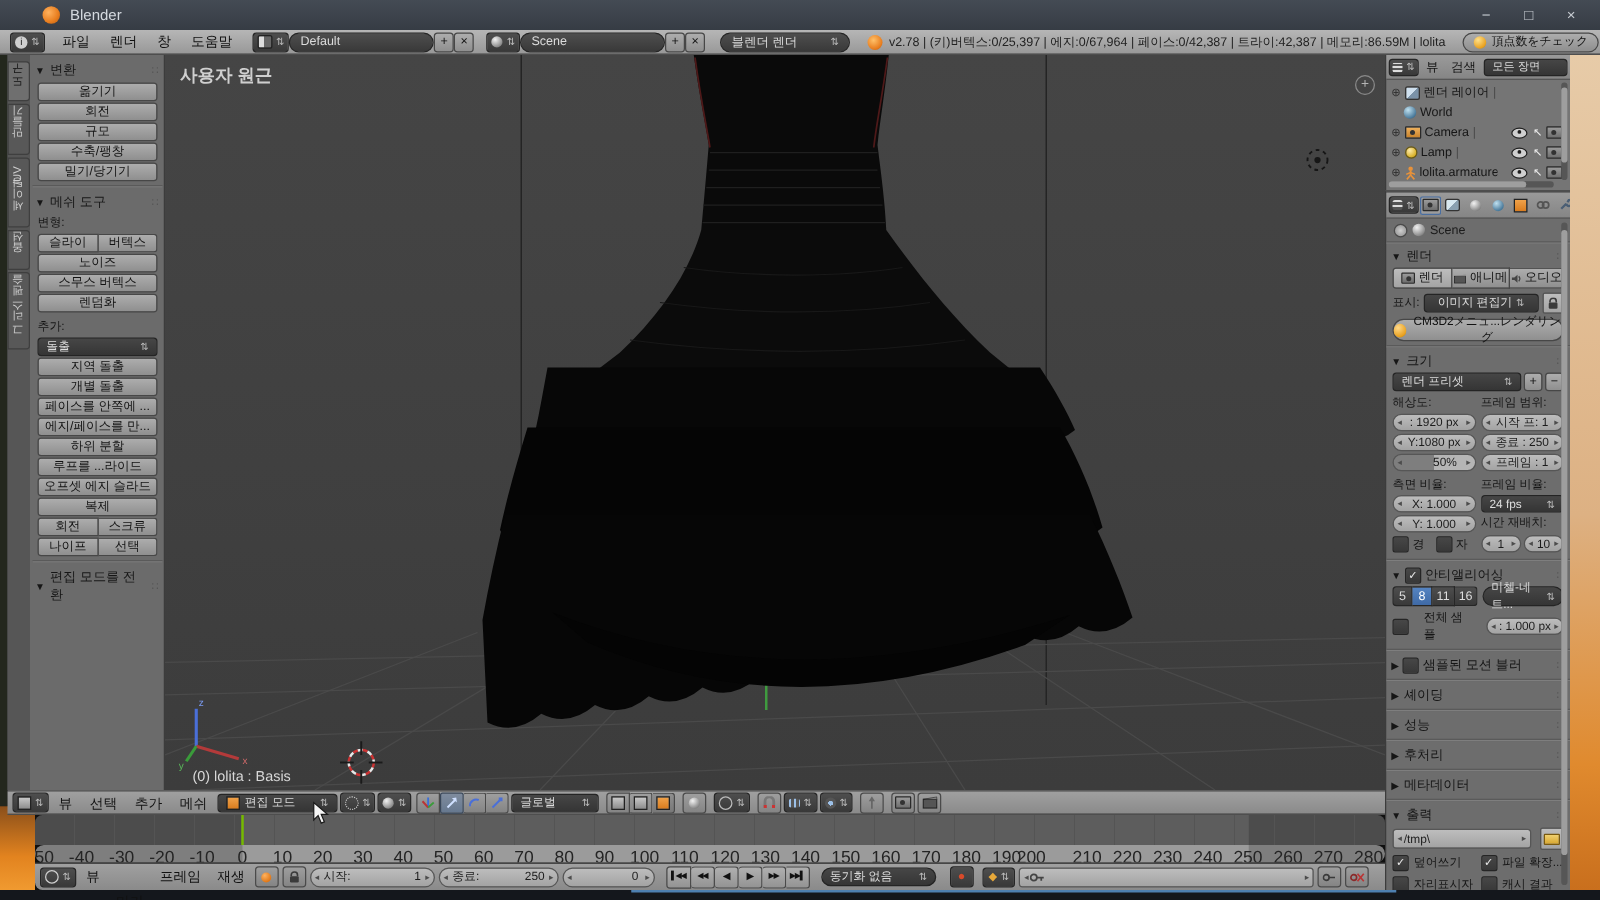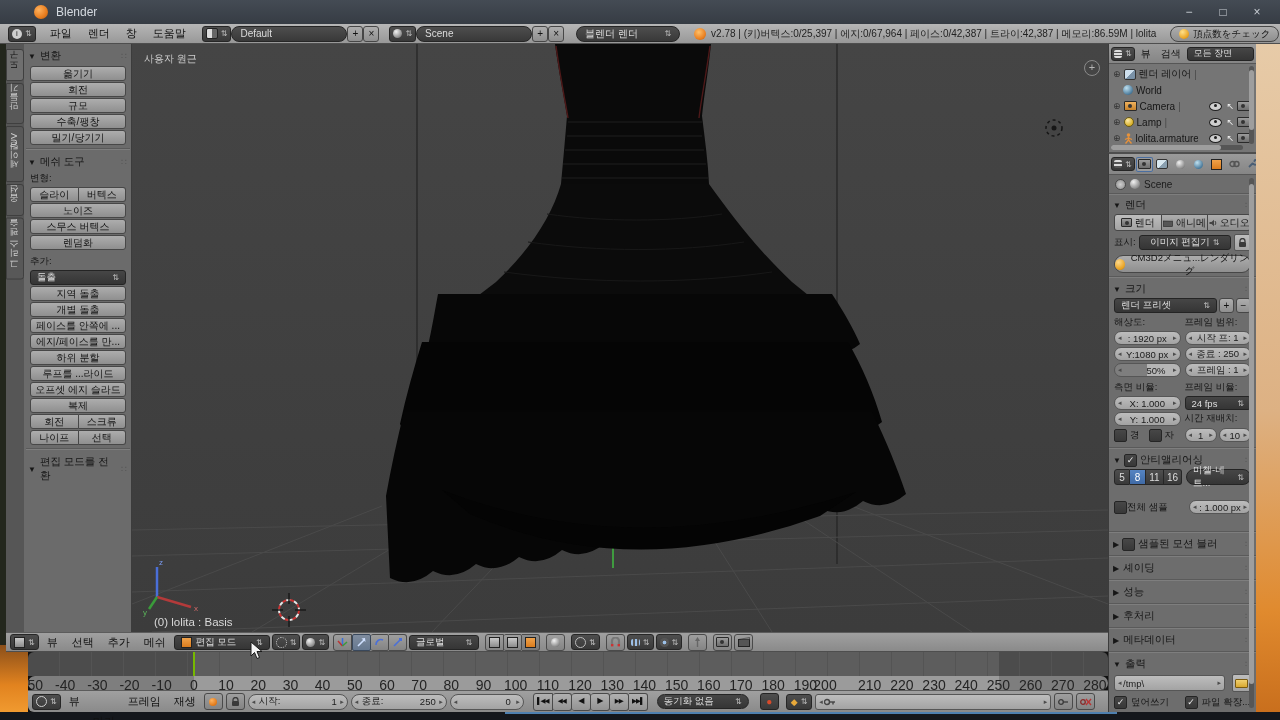--- a/index.html
+++ b/index.html
@@ -242,21 +242,21 @@
       <text x="37" y="14" font-size="8" fill="#d06a6a">x</text>
       <line x1="0" y1="0" x2="-8" y2="12" stroke="#3a9b3a" stroke-width="2.5"></line>
       <text x="-14" y="18" font-size="8" fill="#5ab55a">y</text>
     </g>
 
     <g transform="translate(922,84)">
       <circle r="8" fill="none" stroke="#161616" stroke-width="1.5" stroke-dasharray="3 3"></circle>
       <circle r="2.5" fill="#161616"></circle>
     </g>
   </svg>
-  <span class="abs" style="left:12px;top:8px;color:#cfcfcf;font-size:10px;">사용자 원근</span>
+  <span class="abs" style="left:12px;top:8px;color:#cfcfcf;font-size:14px;font-weight:bold;">사용자 원근</span>
   <span class="abs" style="left:22px;top:572px;color:#d8d8d8;font-size:11.5px;">(0) lolita : Basis</span>
   <span class="abs" style="right:8px;top:16px;width:14px;height:14px;border:1px solid #8a8a8a;border-radius:50%;color:#b5b5b5;
                font-size:11px;line-height:13px;text-align:center;">+</span>
 </div>
 
 <div class="abs row" style="left:6px;top:632px;width:1102px;height:20px;background:linear-gradient(#a0a0a0,#8a8a8a);
             border-top:1px solid #5c5c5c;border-bottom:1px solid #4e4e4e;box-sizing:border-box;gap:2px;padding:0 4px;">
   <span class="btnd" style="height:16px;padding:0 3px;">
     <span class="cube" style="width:9px;height:9px;"></span>
     <span class="updn">⇅</span>
@@ -705,21 +705,21 @@
         <span>11</span>
       </span>
     <span class="btnd" style="width:18px;height:16px;justify-content:center;border-radius:0 3px 3px 0;border-left:none;">
         <span>16</span>
       </span>
     <span class="ddl" style="flex:1;margin-left:4px;border-radius:8px;height:16px;">
       <span>미첼-네트...</span>
       <span class="updn">⇅</span>
     </span>
   </div>
-  <div class="row" style="gap:0;padding:14px 5px;">
+  <div class="row" style="gap:12px;padding:2px 5px;">
     <span class="cb"></span>
     <span class="lbl" style="padding:0;flex:1;">전체 샘플</span>
     <span class="fld" style="width:62px;">
         <span>: 1.000 px</span>
       </span>
   </div>
   <div class="sep"></div>
 
   <div class="phead" style="padding:1px 4px;gap:3px;">
     <span style="font-size:8px;">▶</span>

